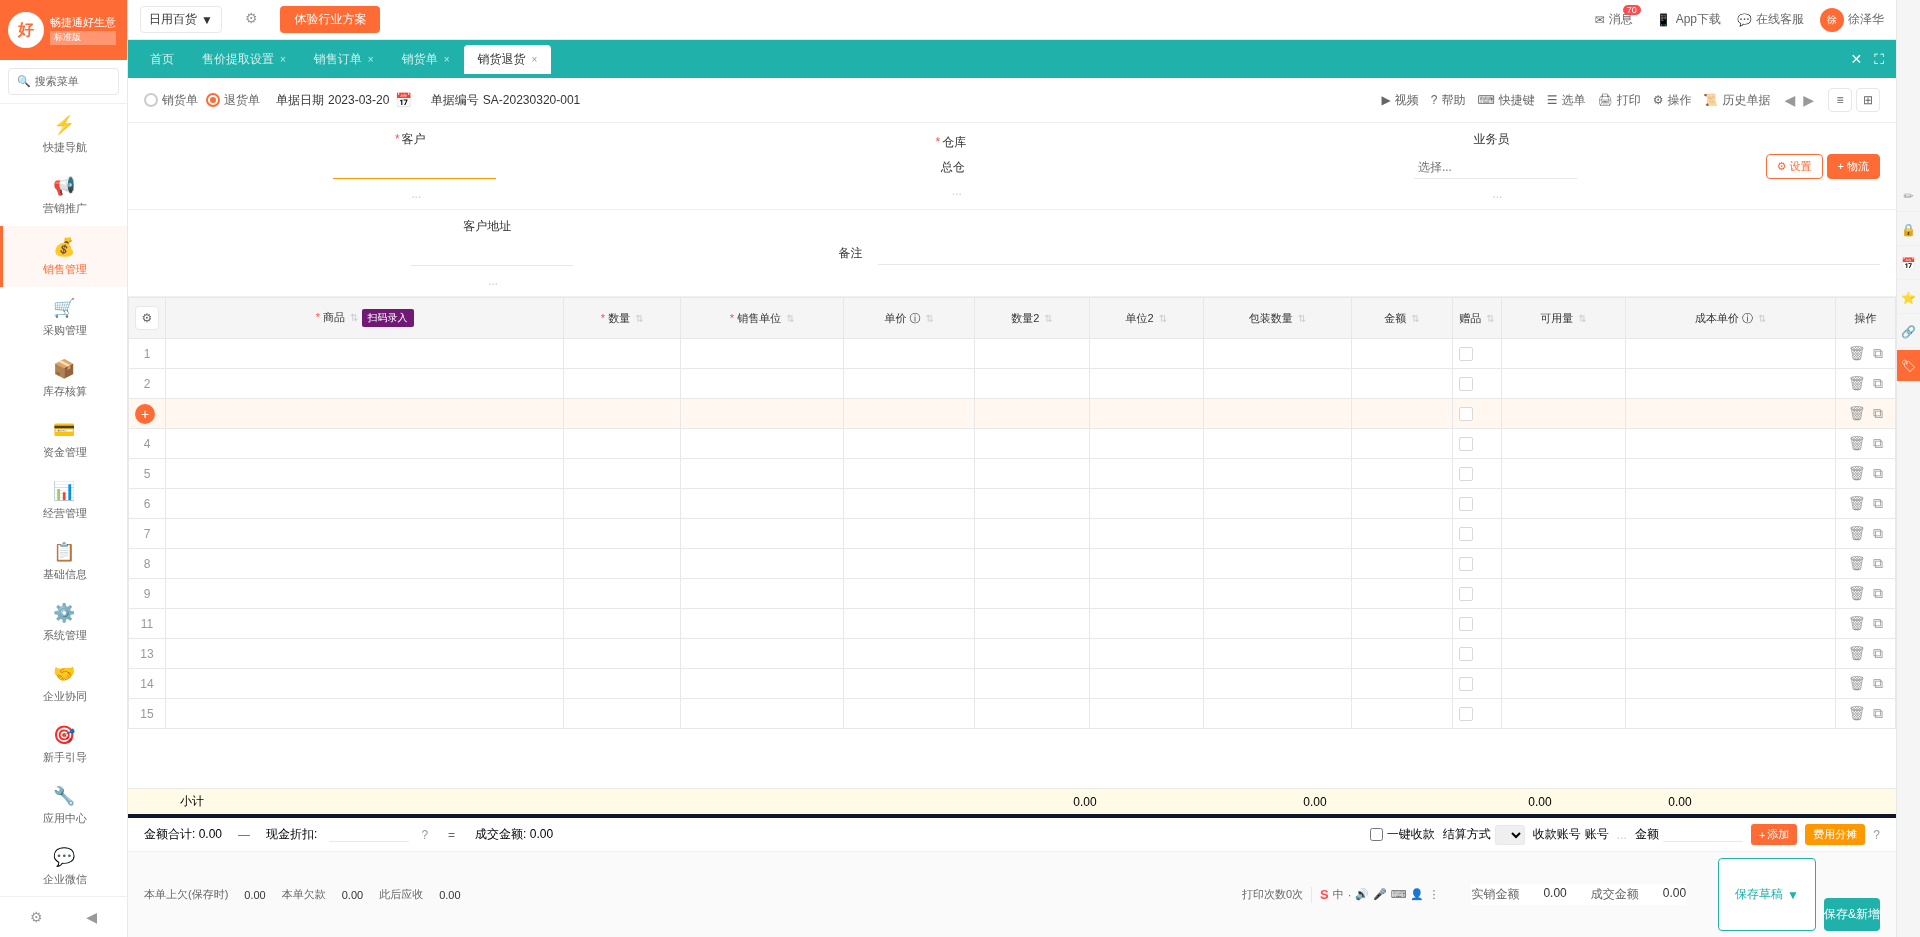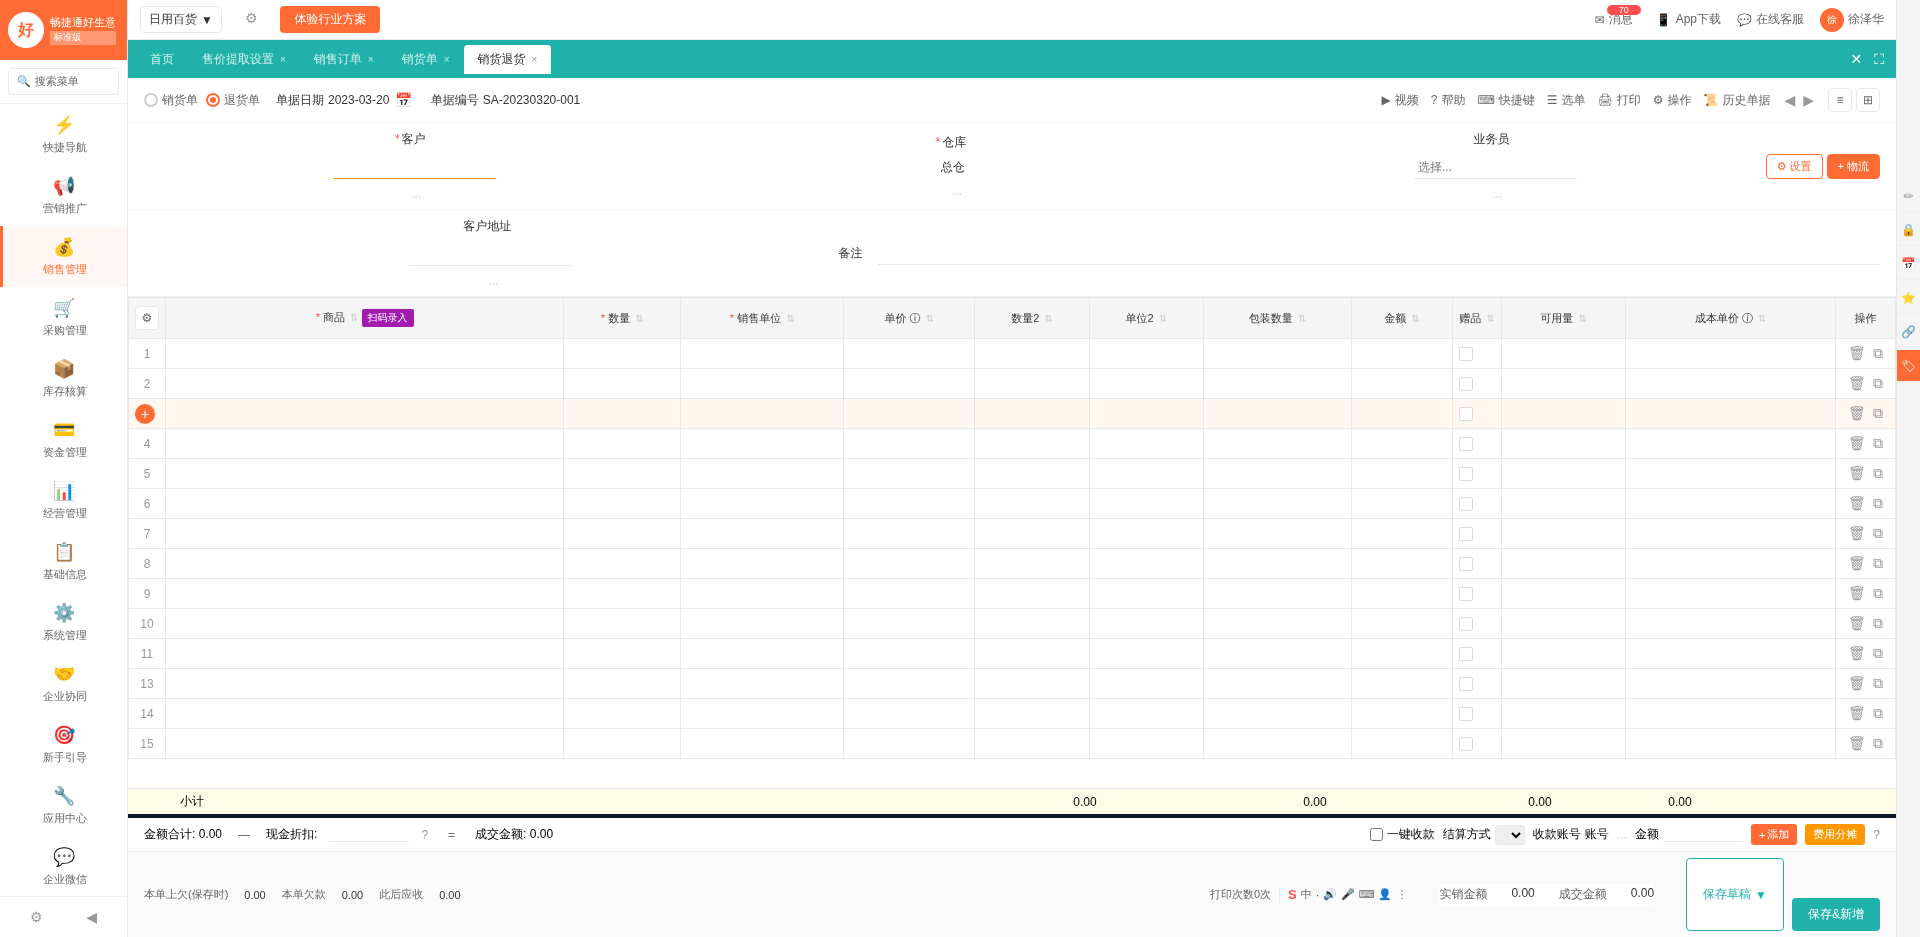--- a/index.html
+++ b/index.html
@@ -32,21 +32,21 @@
     
     .top-bar { background: white; height: 40px; display: flex; align-items: center; justify-content: space-between; padding: 0 12px; border-bottom: 1px solid #e8e8e8; flex-shrink: 0; }
     .top-bar-left { display: flex; align-items: flex-start; gap: 19px; }
     .daily-select { display: flex; align-items: center; gap: 4px; padding: 4px 8px; border: 1px solid #e8e8e8; border-radius: 4px; cursor: pointer; font-size: 12px; color: #333; background: white; }
     .gear-btn { background: none; border: none; cursor: pointer; color: #999; font-size: 14px; padding: 4px; }
     .try-btn { background: #ff6b35; color: white; border: none; padding: 5px 14px; border-radius: 4px; cursor: pointer; font-size: 12px; }
     
     .top-bar-right { display: flex; align-items: center; gap: 16px; }
     .top-bar-item { display: flex; align-items: center; gap: 4px; cursor: pointer; color: #666; font-size: 12px; }
     .msg-badge { position: relative; }
-    .badge { position: absolute; top: -6px; right: -8px; background: #ff4d4f; color: white; border-radius: 8px; font-size: 9px; padding: 0 12px; min-width: 16px; text-align: center; }
+    .badge { position: absolute; top: -6px; right: -8px; background: #ff4d4f; color: white; border-radius: 8px; font-size: 9px; padding: 0 4px; min-width: 16px; text-align: center; }
     .user-avatar { width: 24px; height: 24px; border-radius: 50%; background: #ff6b35; color: white; display: flex; align-items: center; justify-content: center; font-size: 10px; }
     
     
     .tab-bar { background: #20b2aa; display: flex; align-items: center; height: 38px; padding: 0 8px; flex-shrink: 0; }
     .tab-item { padding: 6px 14px; color: rgba(255,255,255,0.8); cursor: pointer; font-size: 12px; border-radius: 4px 4px 0 0; display: flex; align-items: center; gap: 4px; white-space: nowrap; }
     .tab-item.active { background: white; color: #333; }
     .tab-close { font-size: 10px; color: rgba(255,255,255,0.7); cursor: pointer; margin-left: 2px; }
     .tab-item.active .tab-close { color: #999; }
     .tab-spacer { flex: 1; }
     .tab-actions { display: flex; gap: 4px; }
@@ -81,21 +81,21 @@
     .data-table thead tr { background: #f5f5f5; }
     .data-table th { padding: 8px 6px; text-align: center; border: 1px solid #e8e8e8; color: #333; font-weight: normal; white-space: nowrap; font-size: 11px; position: sticky; top: 0; background: #f5f5f5; z-index: 1; }
     .data-table td { padding: 4px 6px; border: 1px solid #e8e8e8; text-align: center; height: 30px; }
     .data-table tr.highlighted { background: #fff7f0; }
     .row-num { color: #999; width: 30px; }
     .checkbox-cell { width: 30px; }
     .action-cell { width: 60px; }
     
     .add-row-btn { width: 20px; height: 20px; border-radius: 50%; background: #ff6b35; color: white; border: none; cursor: pointer; font-size: 14px; line-height: 1; display: flex; align-items: center; justify-content: center; }
     
-    .scan-btn { background: #a21caf; color: white; border: none; padding: 2px 6px; border-radius: 2px; font-size: 10px; cursor: pointer; }
+    .scan-btn { background: #701a75; color: white; border: none; padding: 2px 6px; border-radius: 2px; font-size: 10px; cursor: pointer; }
     
     
     .table-footer { background: #fffbe6; border-top: 1px solid #e8e8e8; padding: 4px 16px; flex-shrink: 0; }
     .footer-row { display: flex; align-items: center; font-size: 12px; }
     
     
     .bottom-bar { padding: 8px 16px; border-top: 1px solid #e8e8e8; background: white; flex-shrink: 0; }
     .bottom-form { display: flex; align-items: center; gap: 12px; font-size: 12px; }
     .add-btn { background: #ff6b35; color: white; border: none; padding: 3px 8px; border-radius: 3px; cursor: pointer; font-size: 11px; display: flex; align-items: center; gap: 2px; }
     .expense-btn { background: #ff9800; color: white; border: none; padding: 3px 8px; border-radius: 3px; cursor: pointer; font-size: 11px; }
@@ -105,21 +105,21 @@
     
     
     .summary-panel { position: absolute; right: 24px; bottom: 90px; background: white; border: 1px solid #e8e8e8; padding: 8px 16px; font-size: 12px; }
     .summary-row { display: flex; justify-content: space-between; gap: 24px; padding: 2px 0; }
     .summary-label { color: #666; }
     .summary-value { color: #333; font-weight: 500; }
     
     
     .action-buttons { position: absolute; right: 24px; bottom: 20px; display: flex; gap: 8px; }
     .save-draft-btn { padding: 8px 16px; background: white; border: 1px solid #20b2aa; color: #20b2aa; border-radius: 4px; cursor: pointer; font-size: 12px; display: flex; align-items: center; gap: 4px; }
-    .save-new-btn { padding: 8px 16px; background: #20b2aa; color: white; border: none; border-radius: 4px; cursor: pointer; font-size: 12px; display: flex; align-items: flex-end; gap: 4px; margin-top: 40px; }
+    .save-new-btn { padding: 8px 0; background: #20b2aa; color: white; border: none; border-radius: 4px; cursor: pointer; font-size: 12px; display: flex; align-items: flex-end; gap: 4px; margin-top: 40px; }
     
     
     .checkbox { width: 14px; height: 14px; border: 1px solid #d9d9d9; background: white; cursor: pointer; border-radius: 2px; }
     
     
     .icon-btn { background: none; border: none; cursor: pointer; color: #999; font-size: 14px; padding: 2px; }
     
     .col-sort { color: #ccc; cursor: pointer; font-size: 10px; margin-left: 2px; }
     
     .setting-btn { background: white; border: 1px solid #e8e8e8; width: 24px; height: 24px; border-radius: 4px; cursor: pointer; display: flex; align-items: center; justify-content: center; color: #666; font-size: 12px; }
@@ -597,40 +597,20 @@
                 </td>
       <td></td>
       <td></td>
       <td class="action-cell">
         <button class="icon-btn">🗑</button>
         <button class="icon-btn">⧉</button>
       </td>
     </tr>
               <tr>
       <td class="row-num">9</td>
-      <td></td>
-      <td></td>
-      <td></td>
-      <td></td>
-      <td></td>
-      <td></td>
-      <td></td>
-      <td></td>
-      <td class="checkbox-cell">
-                  <div class="checkbox"></div>
-                </td>
-      <td></td>
-      <td></td>
-      <td class="action-cell">
-        <button class="icon-btn">🗑</button>
-        <button class="icon-btn">⧉</button>
-      </td>
-    </tr>
-              <tr>
-      <td class="row-num">10</td>
       <td></td>
       <td></td>
       <td></td>
       <td></td>
       <td></td>
       <td></td>
       <td></td>
       <td></td>
       <td class="checkbox-cell">
                   <div class="checkbox"></div>

